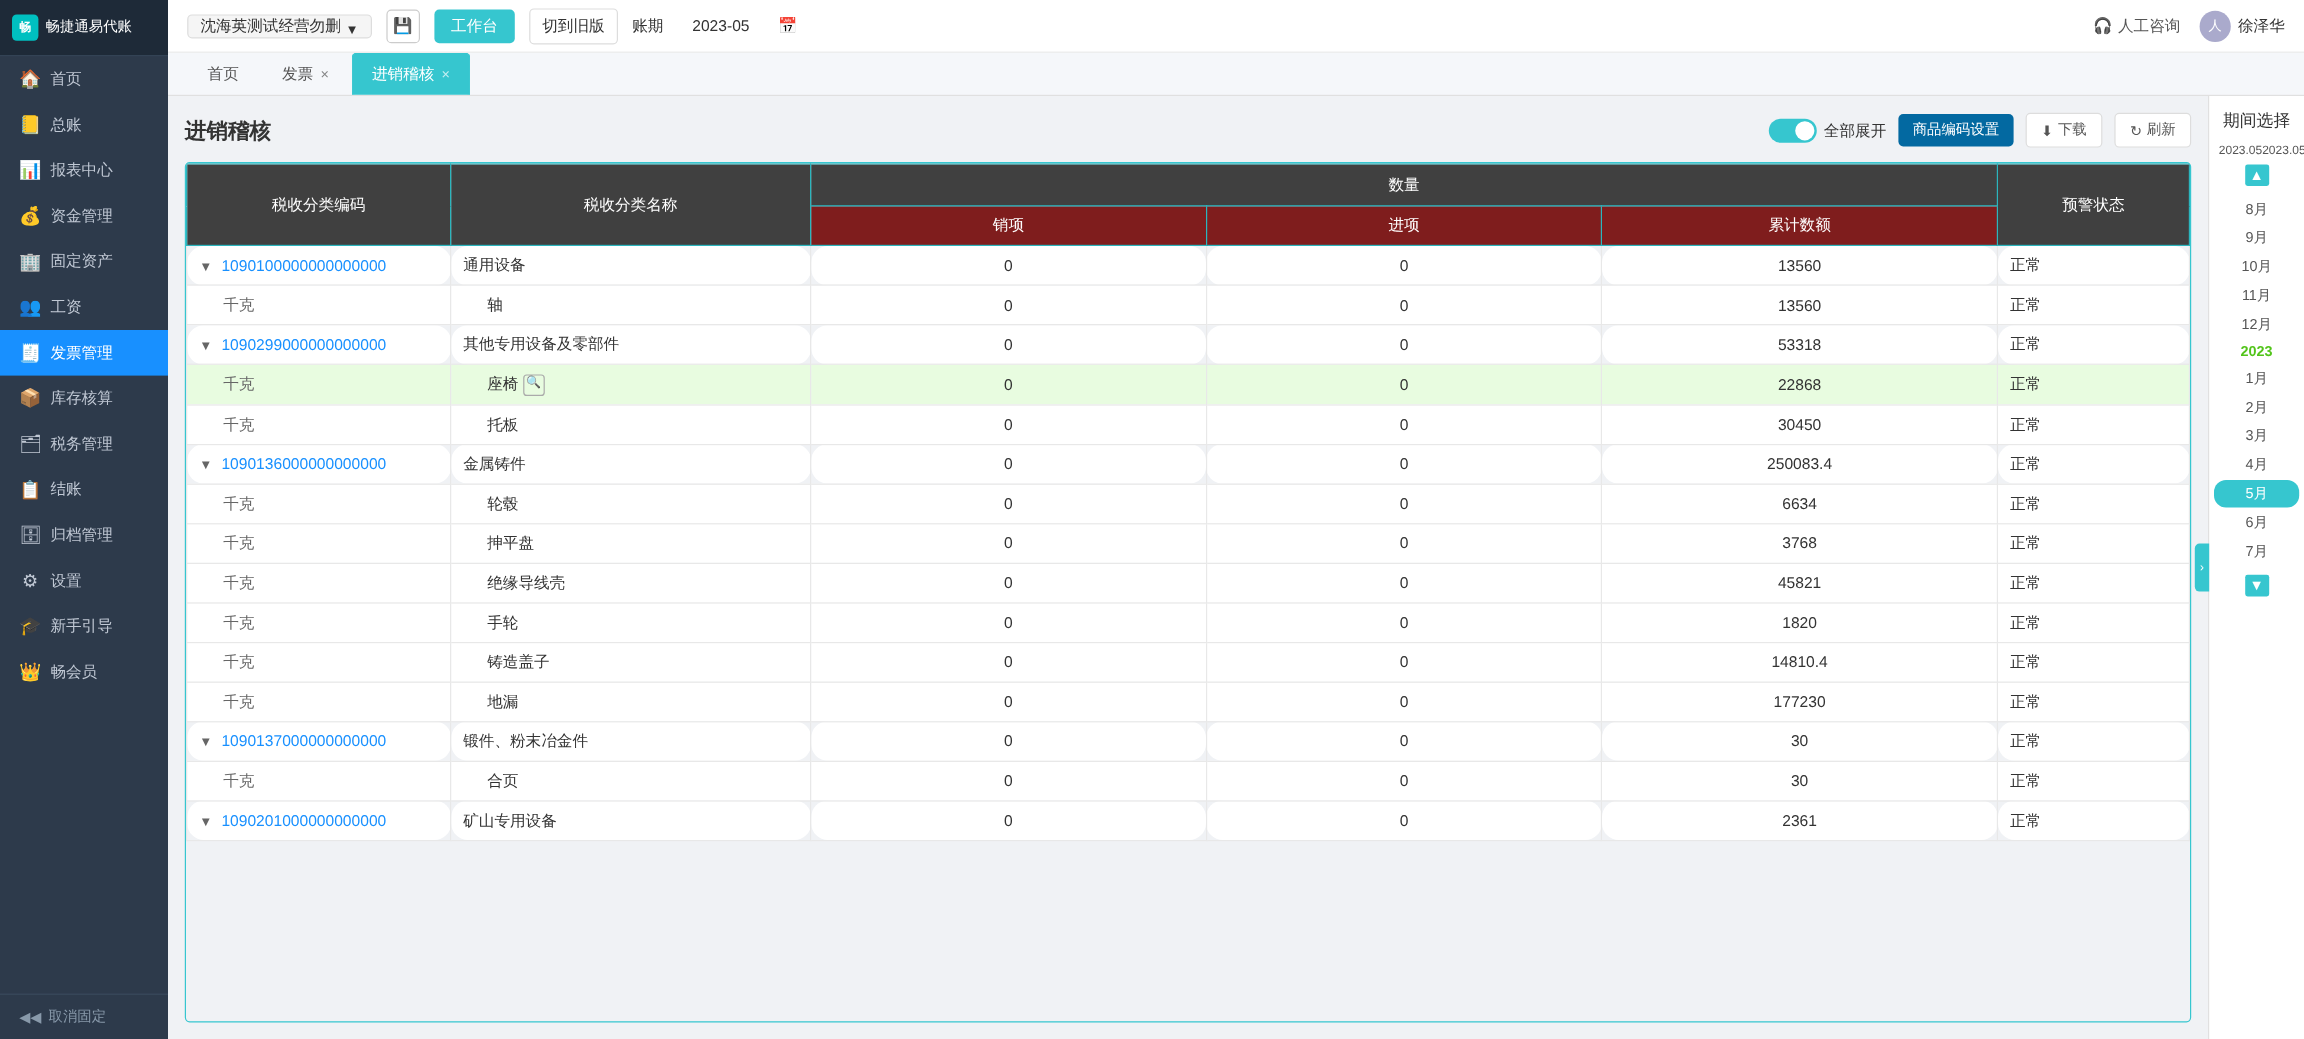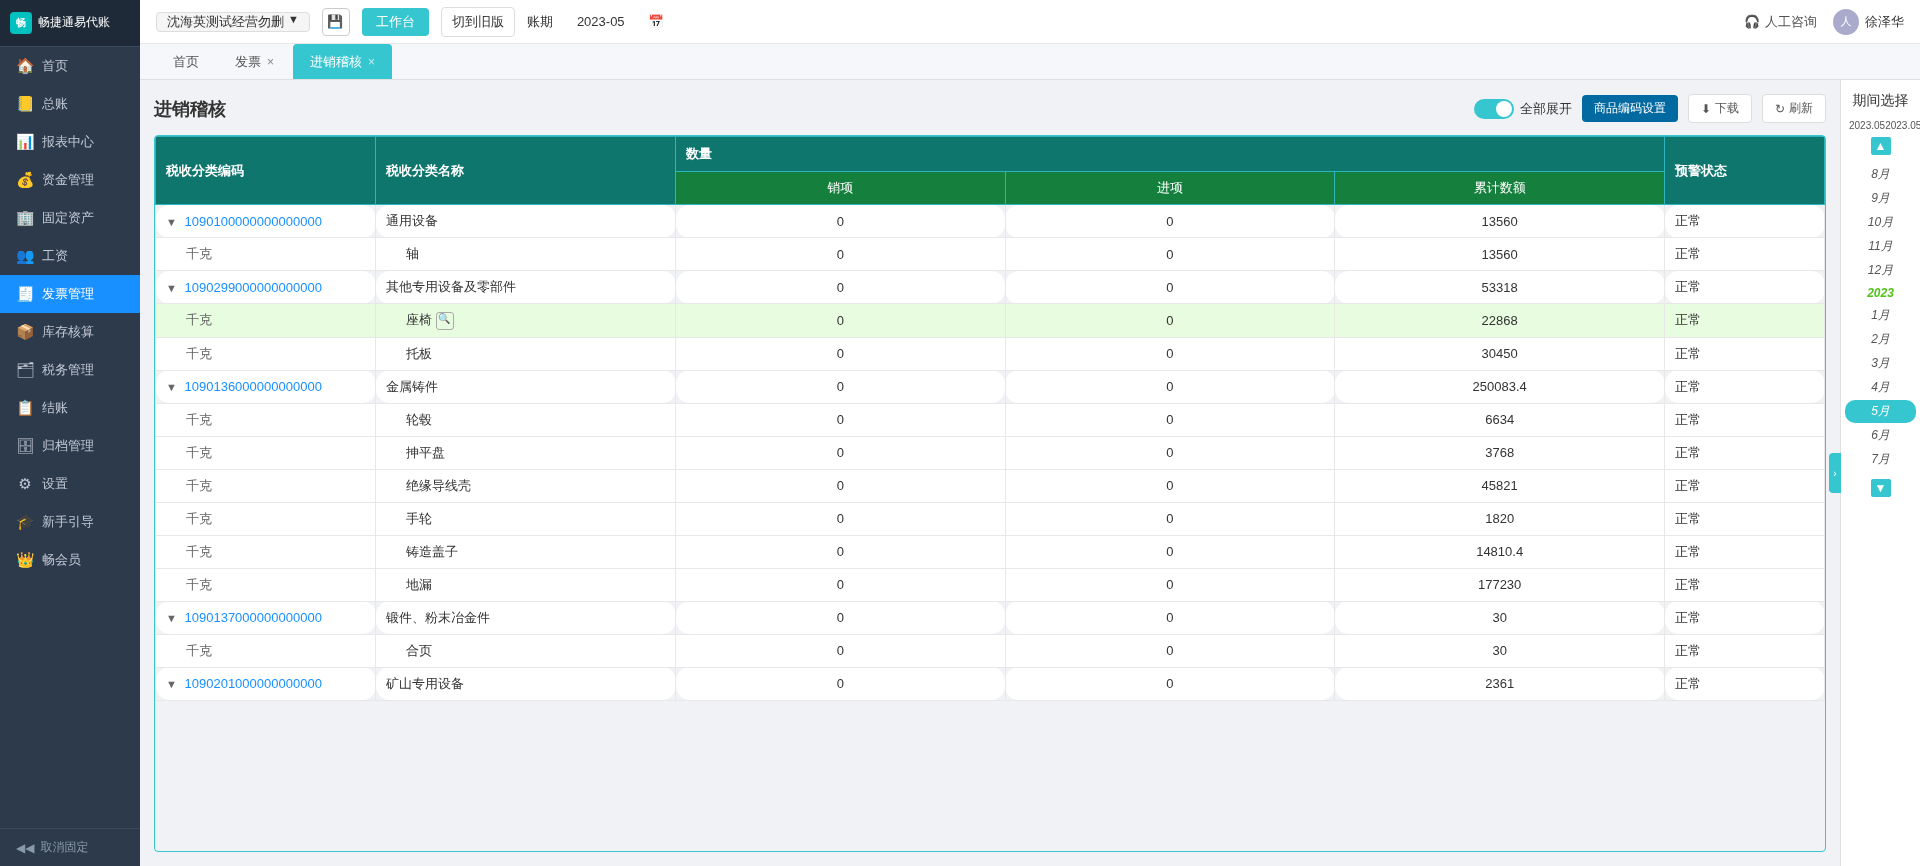--- a/index.html
+++ b/index.html
@@ -67,21 +67,21 @@
       background: #fff;
       height: 44px;
       display: flex;
       align-items: center;
       padding: 0 16px;
       gap: 12px;
       border-bottom: 1px solid #e8e8e8;
       flex-shrink: 0;
     }
     .topbar-company {
-      display: flex; align-items: flex-start; gap: 4px;
+      display: flex; align-items: flex-end; gap: 4px;
       background: #f5f5f5;
       border: 1px solid #ddd;
       border-radius: 4px;
       padding: 0 10px;
       cursor: pointer;
       font-size: 13px;
       color: #333;
       max-width: 200px;
     }
     .topbar-company-text { overflow: hidden; text-overflow: ellipsis; white-space: nowrap; max-width: 150px; }
@@ -222,30 +222,30 @@
       overflow: auto;
       border: 1px solid #36c6cf;
       border-radius: 4px;
     }
     table {
       width: 100%;
       border-collapse: collapse;
       table-layout: fixed;
     }
     thead tr:first-child th {
-      background: #0f766e;
+      background: #404040;
       color: #fff;
       padding: 8px 10px;
-      font-weight: 700;
+      font-weight: 400;
       font-size: 13px;
       border: 1px solid #2bb5bd;
-      text-align: left;
+      text-align: center;
     }
     thead tr:nth-child(2) th {
-      background: #15803d;
+      background: #7f1d1d;
       color: #fff;
       padding: 7px 10px;
       font-weight: 400;
       font-size: 13px;
       border: 1px solid #2bb5bd;
       text-align: center;
     }
     tbody tr { background: #fff; }
     tbody tr.highlighted { background: #e8fce0; }
     tbody td {
@@ -301,21 +301,21 @@
     }
     .period-nav-btn {
       width: 20px; height: 18px;
       background: #36c6cf;
       color: #fff;
       border: none; border-radius: 2px;
       cursor: pointer;
       display: flex; align-items: center; justify-content: center;
       font-size: 12px;
     }
-    .month-list { display: flex; flex-direction: column; gap: 1px; margin-top: 4px; font-style: italic; }
+    .month-list { display: flex; flex-direction: column; gap: 1px; margin-top: 4px; }
     .month-item {
       padding: 3px 6px;
       font-size: 12px;
       color: #555;
       cursor: pointer;
       border-radius: 2px;
       text-align: center;
     }
     .month-item.active { background: #36c6cf; color: #fff; border-radius: 10px; }
     .month-item.year-label { color: #52c41a; font-weight: bold; cursor: default; background: none; }

